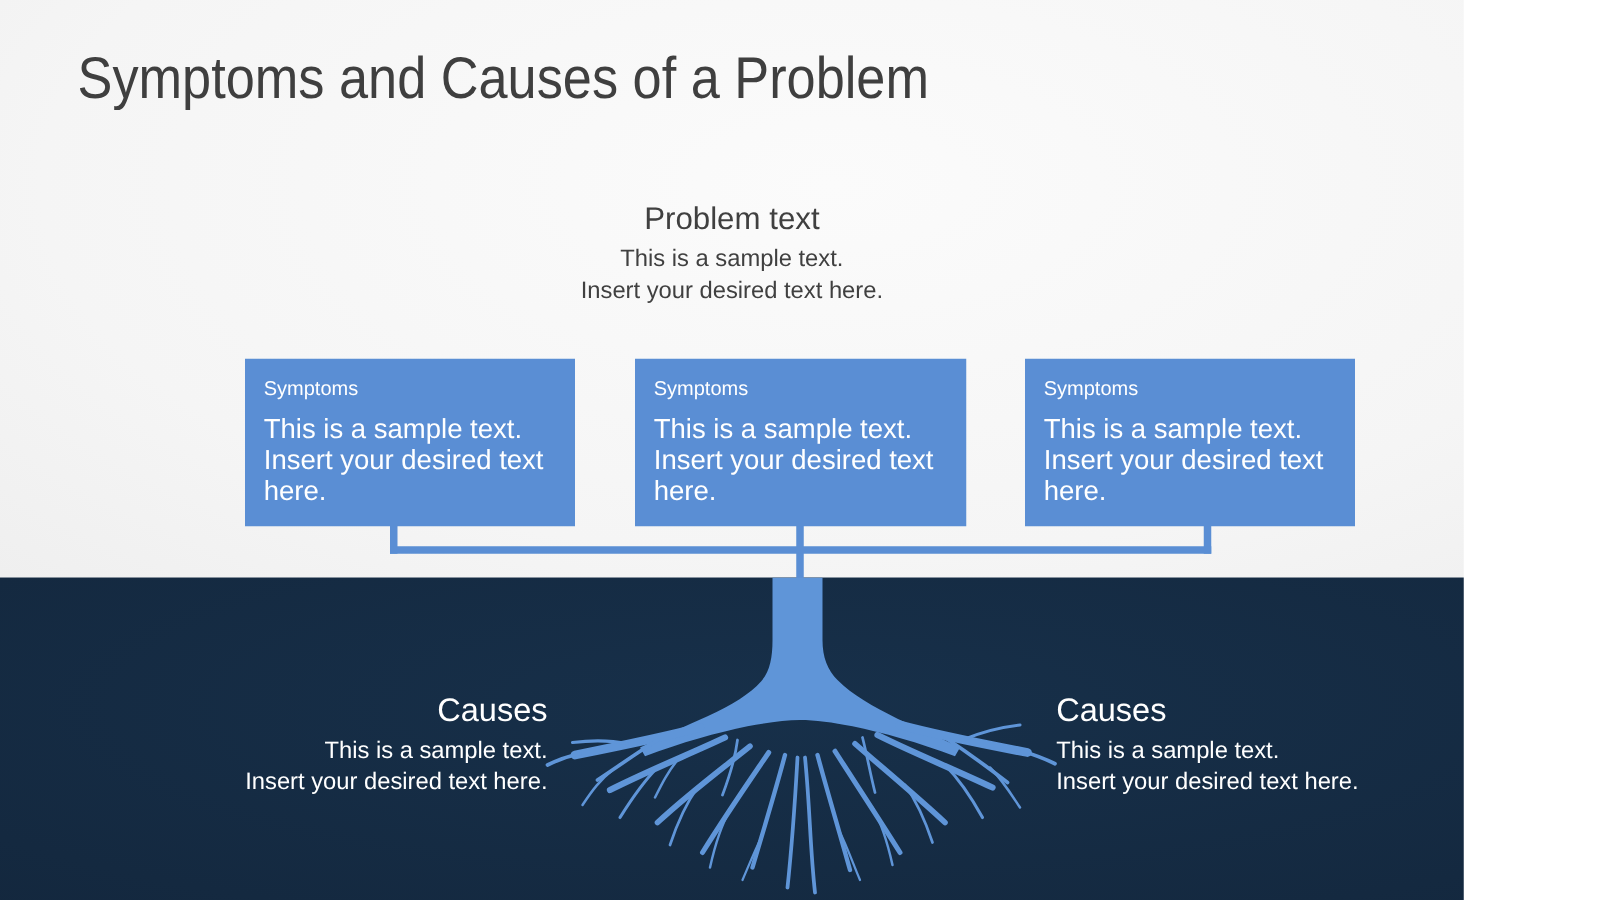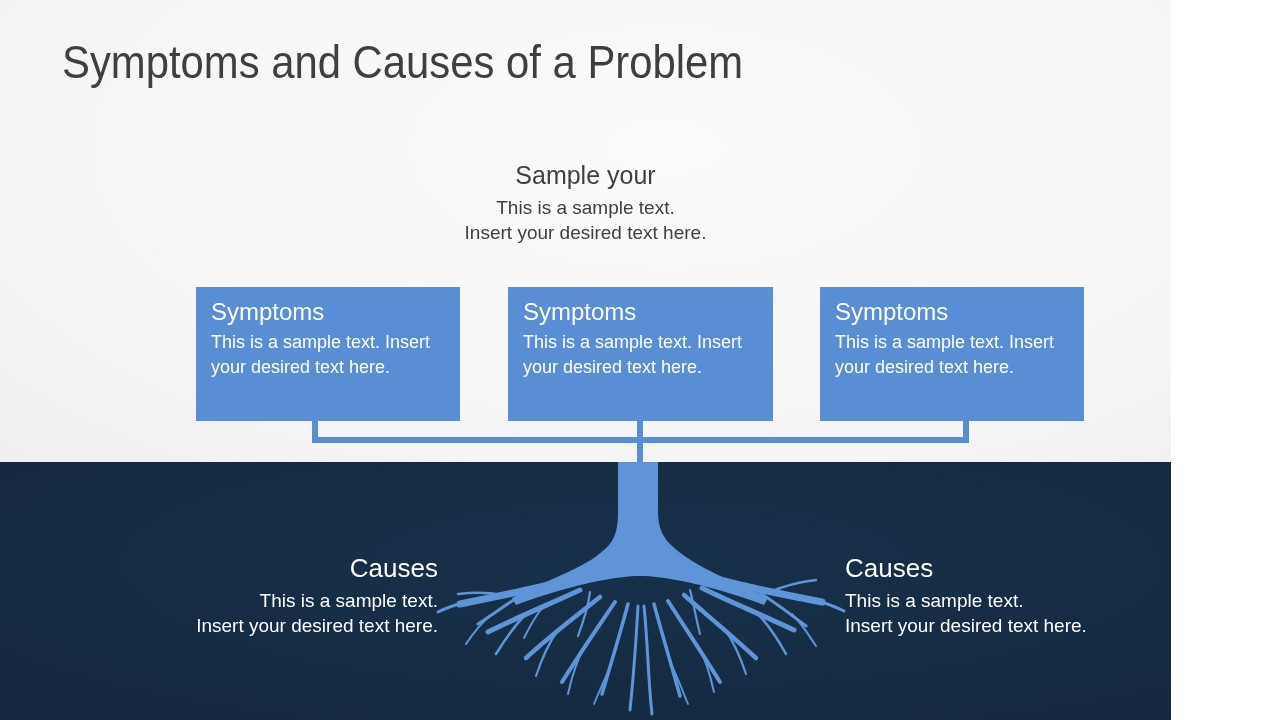--- a/index.html
+++ b/index.html
@@ -64,26 +64,26 @@
     height: 134px;
     background: #5a8ed4;
     color: #ffffff;
     padding: 10px 20px 0 15px;
     box-sizing: border-box;
   }
   .symptom-box.b1 { left: 196px; width: 264px; }
   .symptom-box.b2 { left: 508px; width: 265px; }
   .symptom-box.b3 { left: 820px; width: 264px; }
   .symptom-box .heading {
-    font-size: 24px;
+    font-size: 16px;
     line-height: 30px;
     margin-bottom: 3px;
   }
   .symptom-box .body {
-    font-size: 18px;
+    font-size: 22px;
     line-height: 25px;
   }
   .connector {
     position: absolute;
     background: #5a8ed4;
   }
   .stub-left   { left: 312px; top: 420px; width: 6px; height: 23px; }
   .stub-center { left: 637px; top: 420px; width: 6px; height: 44px; }
   .stub-right  { left: 963px; top: 420px; width: 6px; height: 23px; }
   .h-line      { left: 312px; top: 437px; width: 657px; height: 6px; }
@@ -125,21 +125,21 @@
 <body>
 
 <div class="slide">
 
   <div class="top-section"></div>
   <div class="bottom-section"></div>
 
   <div class="slide-title">Symptoms and Causes of a Problem</div>
 
   <div class="sample-block">
-    <div class="heading">Sample your</div>
+    <div class="heading">Problem text</div>
     <div class="body-line">This is a sample text.</div>
     <div class="body-line">Insert your desired text here.</div>
   </div>
 
   <div class="symptom-box b1">
     <div class="heading">Symptoms</div>
     <div class="body">This is a sample text. Insert your desired text here.</div>
   </div>
   <div class="symptom-box b2">
     <div class="heading">Symptoms</div>

